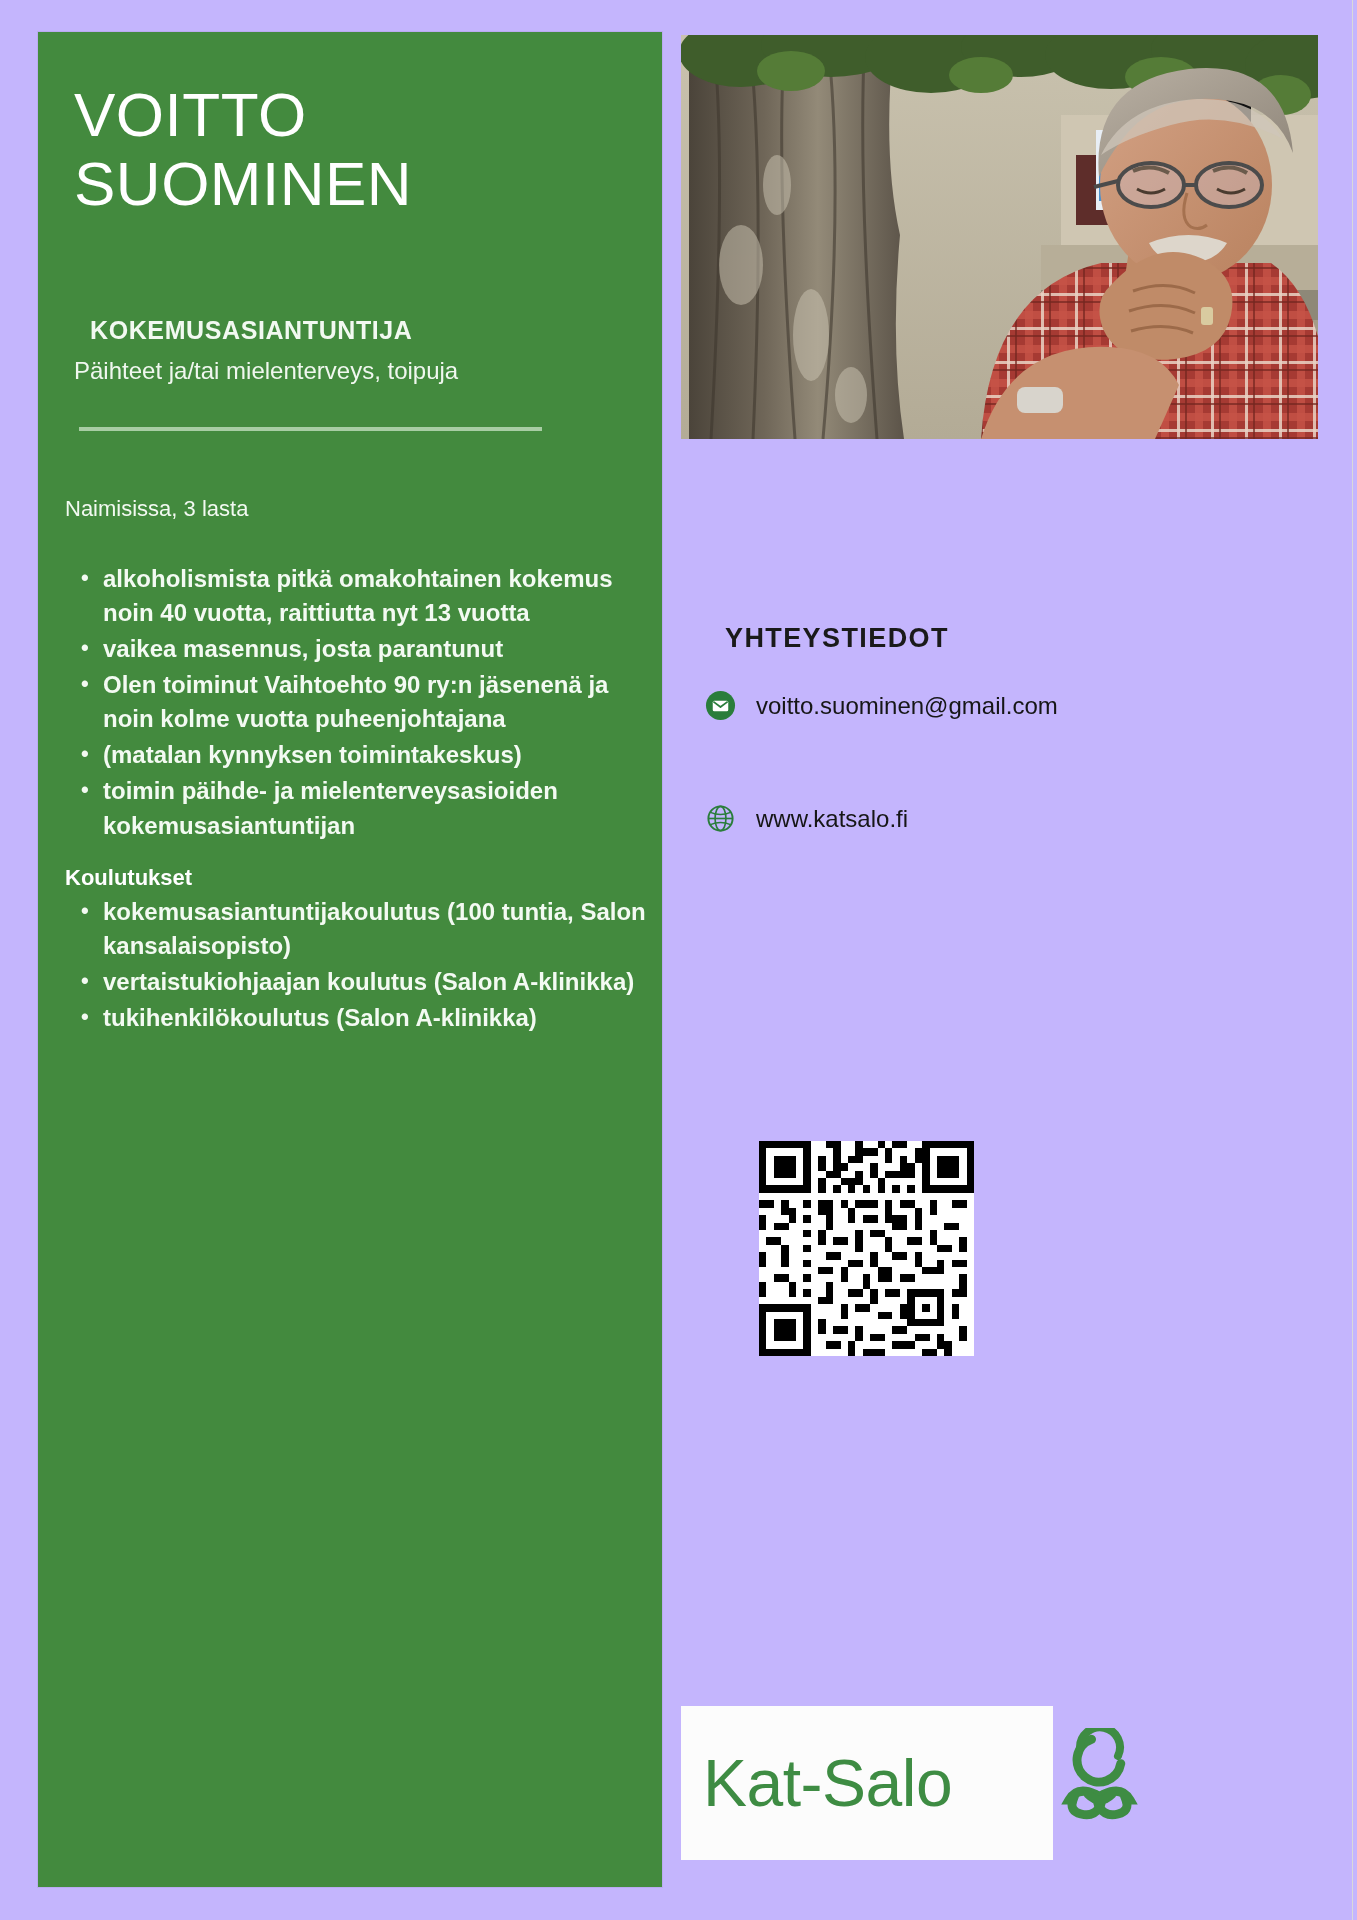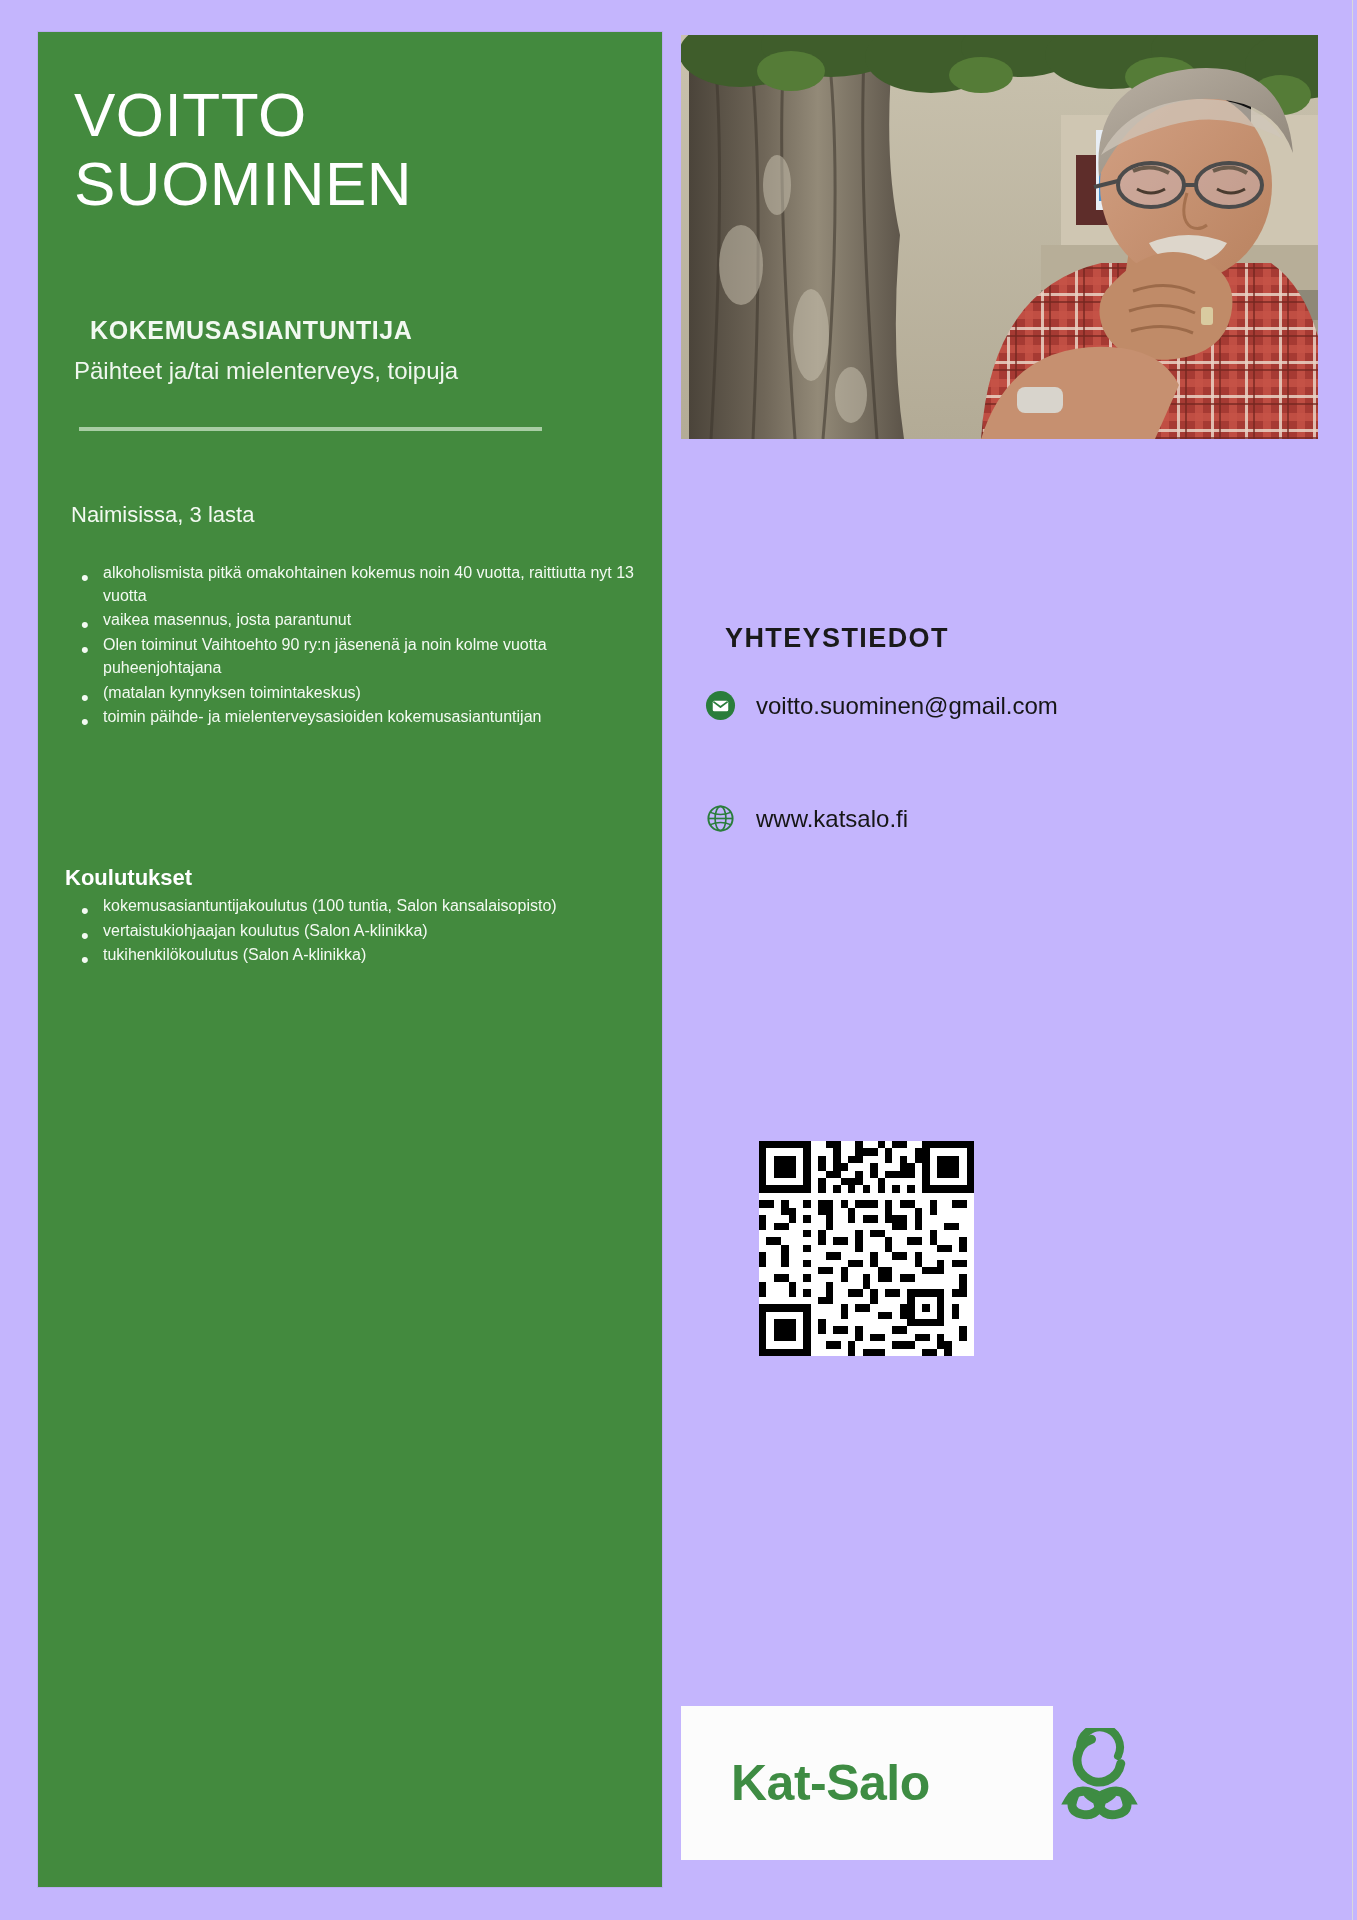--- a/index.html
+++ b/index.html
@@ -91,21 +91,21 @@
     background: #a8cda4;
     border: 0;
   }
 
   .marital {
     position: absolute;
     left: 27px;
     top: 464px;
     color: #f2f9f1;
     font-size: 22px;
-    margin: 6px;
+    margin: 0;
   }
 
   .section {
     position: absolute;
     left: 27px;
     width: 600px;
   }
   .section-exp { top: 530px; }
   .section-edu { top: 833px; }
 
@@ -117,25 +117,26 @@
   }
 
   ul.bullets {
     margin: 0;
     padding: 0 0 0 38px;
     list-style: none;
   }
   ul.bullets li {
     position: relative;
     color: #f3faf2;
-    font-size: 16px;
+    font-size: 24px;
     line-height: 1.42;
     margin: 0 0 2px 0;
     padding-left: 0;
     max-width: 560px;
+    font-weight: bold;
   }
   ul.bullets li::before {
     content: "•";
     position: absolute;
     left: -22px;
     top: 0;
     color: #f3faf2;
     font-size: 22px;
   }
 
@@ -205,25 +206,24 @@
     height: 154px;
     background: #fcfcfc;
     display: flex;
     align-items: center;
     justify-content: flex-start;
     padding-left: 22px;
     box-sizing: border-box;
   }
   .logo-wordmark {
     color: #3e8c43;
-    font-size: 50px;
-    font-weight: 700;
+    font-size: 66px;
+    font-weight: 400;
     letter-spacing: -0.5px;
     line-height: 1;
-    margin-left: 28px;
   }
   .logo-mark {
     position: absolute;
     left: 1042px;
     top: 1728px;
     width: 115px;
     height: 112px;
   }
   .logo-mark svg { display: block; width: 100%; height: 100%; }
 </style>

